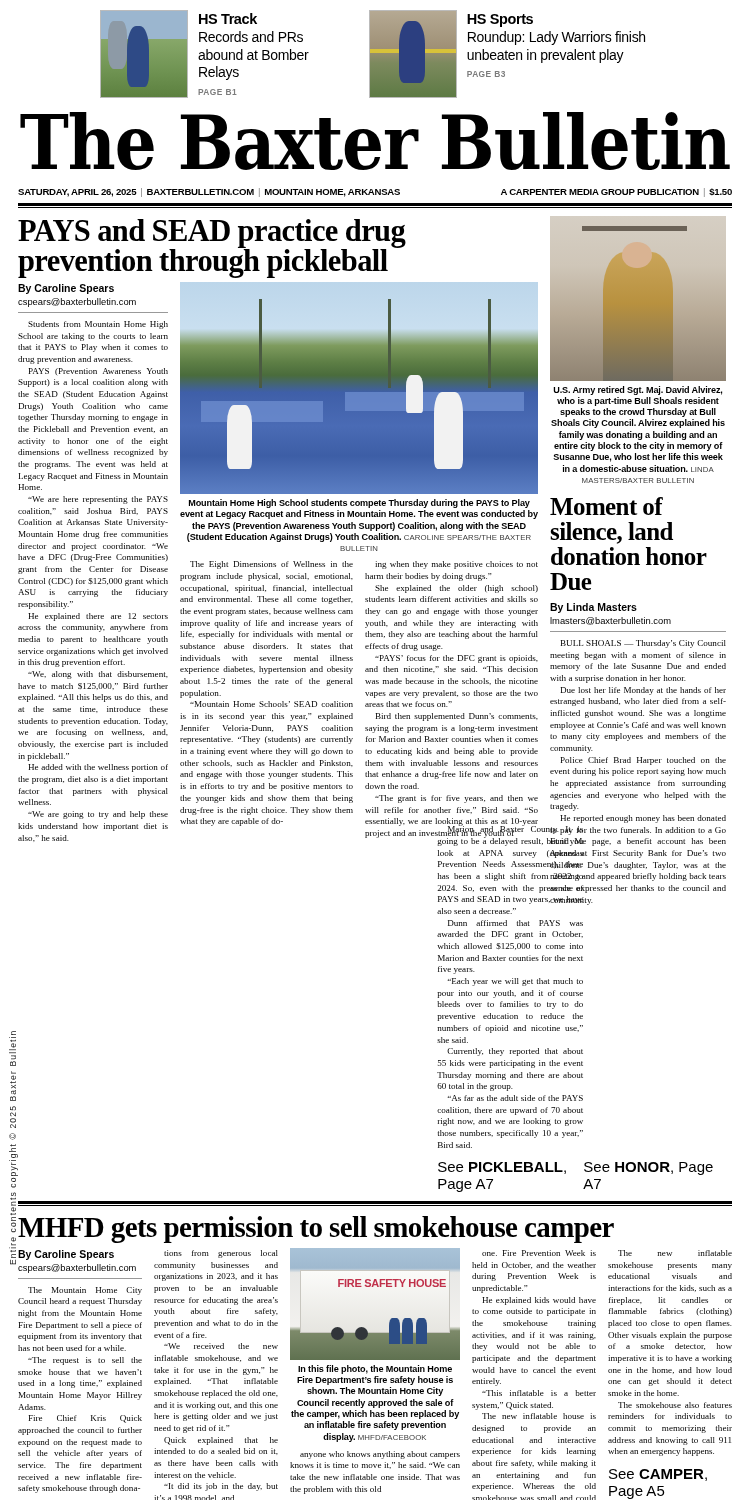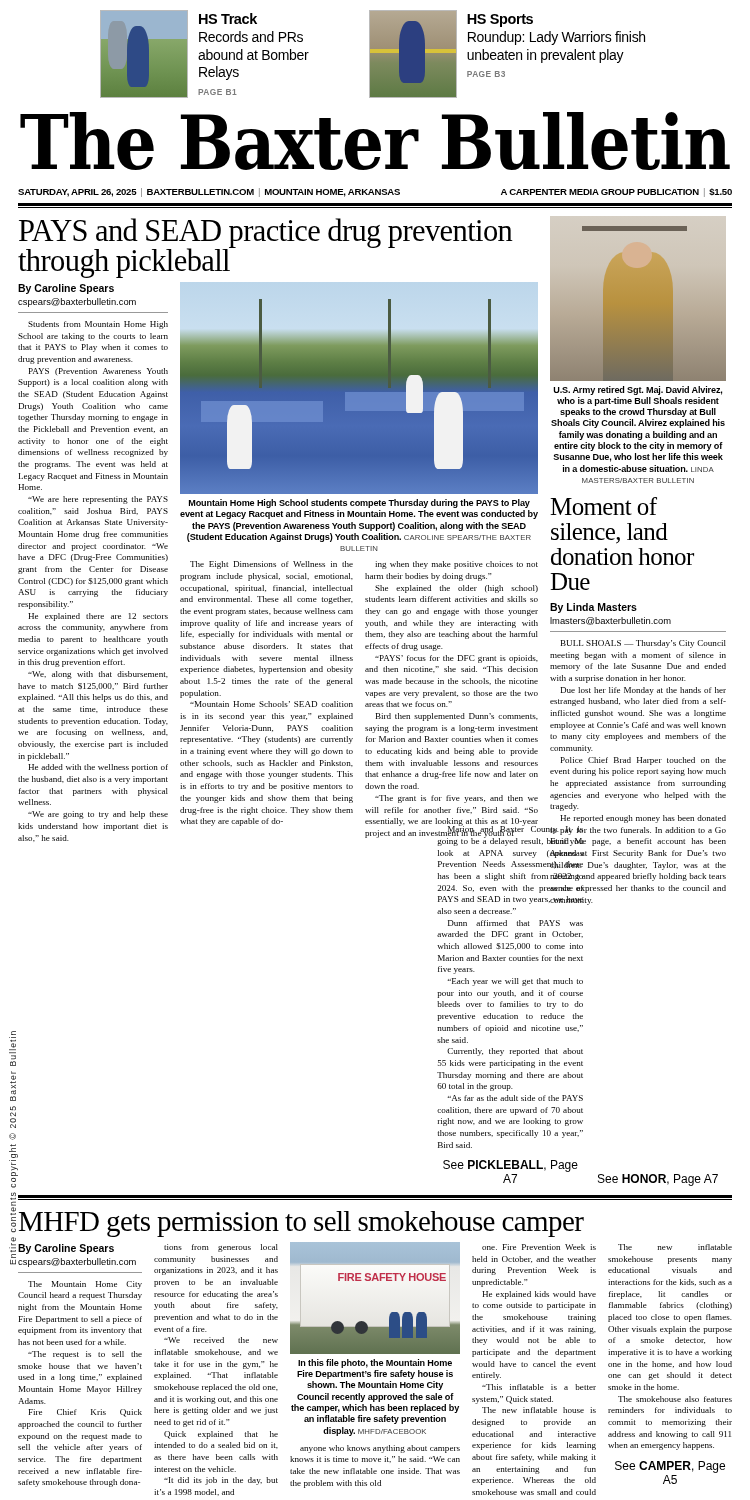--- a/index.html
+++ b/index.html
@@ -78,21 +78,21 @@
     font-family: "Liberation Sans", sans-serif;
     font-size: 9.6px; font-weight: bold; letter-spacing: -0.25px;
   }
   .dateline .sep { color: #888; padding: 0 4px; font-weight: normal; }
   .rule-heavy { height: 3px; background: #000; margin: 2px 18px 0 18px; }
   .rule-thin { height: 1px; background: #000; margin: 1px 18px 0 18px; }
 
   
   .hed {
     font-family: "Liberation Serif", serif;
-    font-weight: normal;
+    font-weight: bold;
     letter-spacing: -0.6px;
     line-height: 0.99;
   }
   .byline {
     font-family: "Liberation Sans", sans-serif;
     font-weight: bold; font-size: 10.5px; line-height: 1.2;
   }
   .byemail {
     font-family: "Liberation Sans", sans-serif;
     font-size: 9.4px; line-height: 1.2; margin-top: 1px;
@@ -100,21 +100,21 @@
   .byrule { height: 1px; background: #999; margin: 5px 0 6px 0; }
   .body-col {
     font-size: 9.1px;
     line-height: 1.285;
     text-align: justify;
     -webkit-hyphens: auto; hyphens: auto;
   }
   .body-col p { text-indent: 10px; margin: 0; }
   .jumpline {
     font-family: "Liberation Sans", sans-serif;
-    font-size: 12px; text-align: center; margin-top: 7px;
+    font-size: 15px; text-align: left; margin-top: 7px;
   }
   .jumpline b { font-weight: bold; }
   .cap {
     font-family: "Liberation Sans", sans-serif;
     font-weight: bold;
     font-size: 9.1px;
     line-height: 1.24;
     letter-spacing: -0.15px;
     margin-top: 4px;
     text-align: center;
@@ -266,21 +266,21 @@
           <div class="s1-c1">
             <div class="byline">By Caroline Spears</div>
             <div class="byemail">cspears@baxterbulletin.com</div>
             <div class="byrule"></div>
             <div class="body-col">
               <p>Students from Mountain Home High School are taking to the courts to learn that it PAYS to Play when it comes to drug prevention and awareness.</p>
               <p>PAYS (Prevention Awareness Youth Support) is a local coalition along with the SEAD (Student Education Against Drugs) Youth Coalition who came together Thursday morning to engage in the Pickleball and Prevention event, an activity to honor one of the eight dimensions of wellness recognized by the programs. The event was held at Legacy Racquet and Fitness in Mountain Home.</p>
               <p>“We are here representing the PAYS coalition,” said Joshua Bird, PAYS Coalition at Arkansas State University-Mountain Home drug free communities director and project coordinator. “We have a DFC (Drug-Free Communities) grant from the Center for Disease Control (CDC) for $125,000 grant which ASU is carrying the fiduciary responsibility.”</p>
               <p>He explained there are 12 sectors across the community, anywhere from media to parent to healthcare youth service organizations which get involved in this drug prevention effort.</p>
               <p>“We, along with that disbursement, have to match $125,000,” Bird further explained. “All this helps us do this, and at the same time, introduce these students to prevention education. Today, we are focusing on wellness, and, obviously, the exercise part is included in pickleball.”</p>
-              <p>He added with the wellness portion of the husband, diet also is a very important factor that partners with physical wellness.</p>
+              <p>He added with the wellness portion of the program, diet also is a diet important factor that partners with physical wellness.</p>
               <p>“We are going to try and help these kids understand how important diet is also,” he said.</p>
             </div>
           </div>
           <div class="s1-photo-wrap">
             <div class="photo-pickleball">
               <div class="court-light" style="left:6%;top:56%;width:34%;height:10%;"></div>
               <div class="court-light" style="left:46%;top:52%;width:50%;height:9%;"></div>
               <div class="pole" style="left:22%;"></div>
               <div class="pole" style="left:58%;"></div>
               <div class="pole" style="left:86%;"></div>

